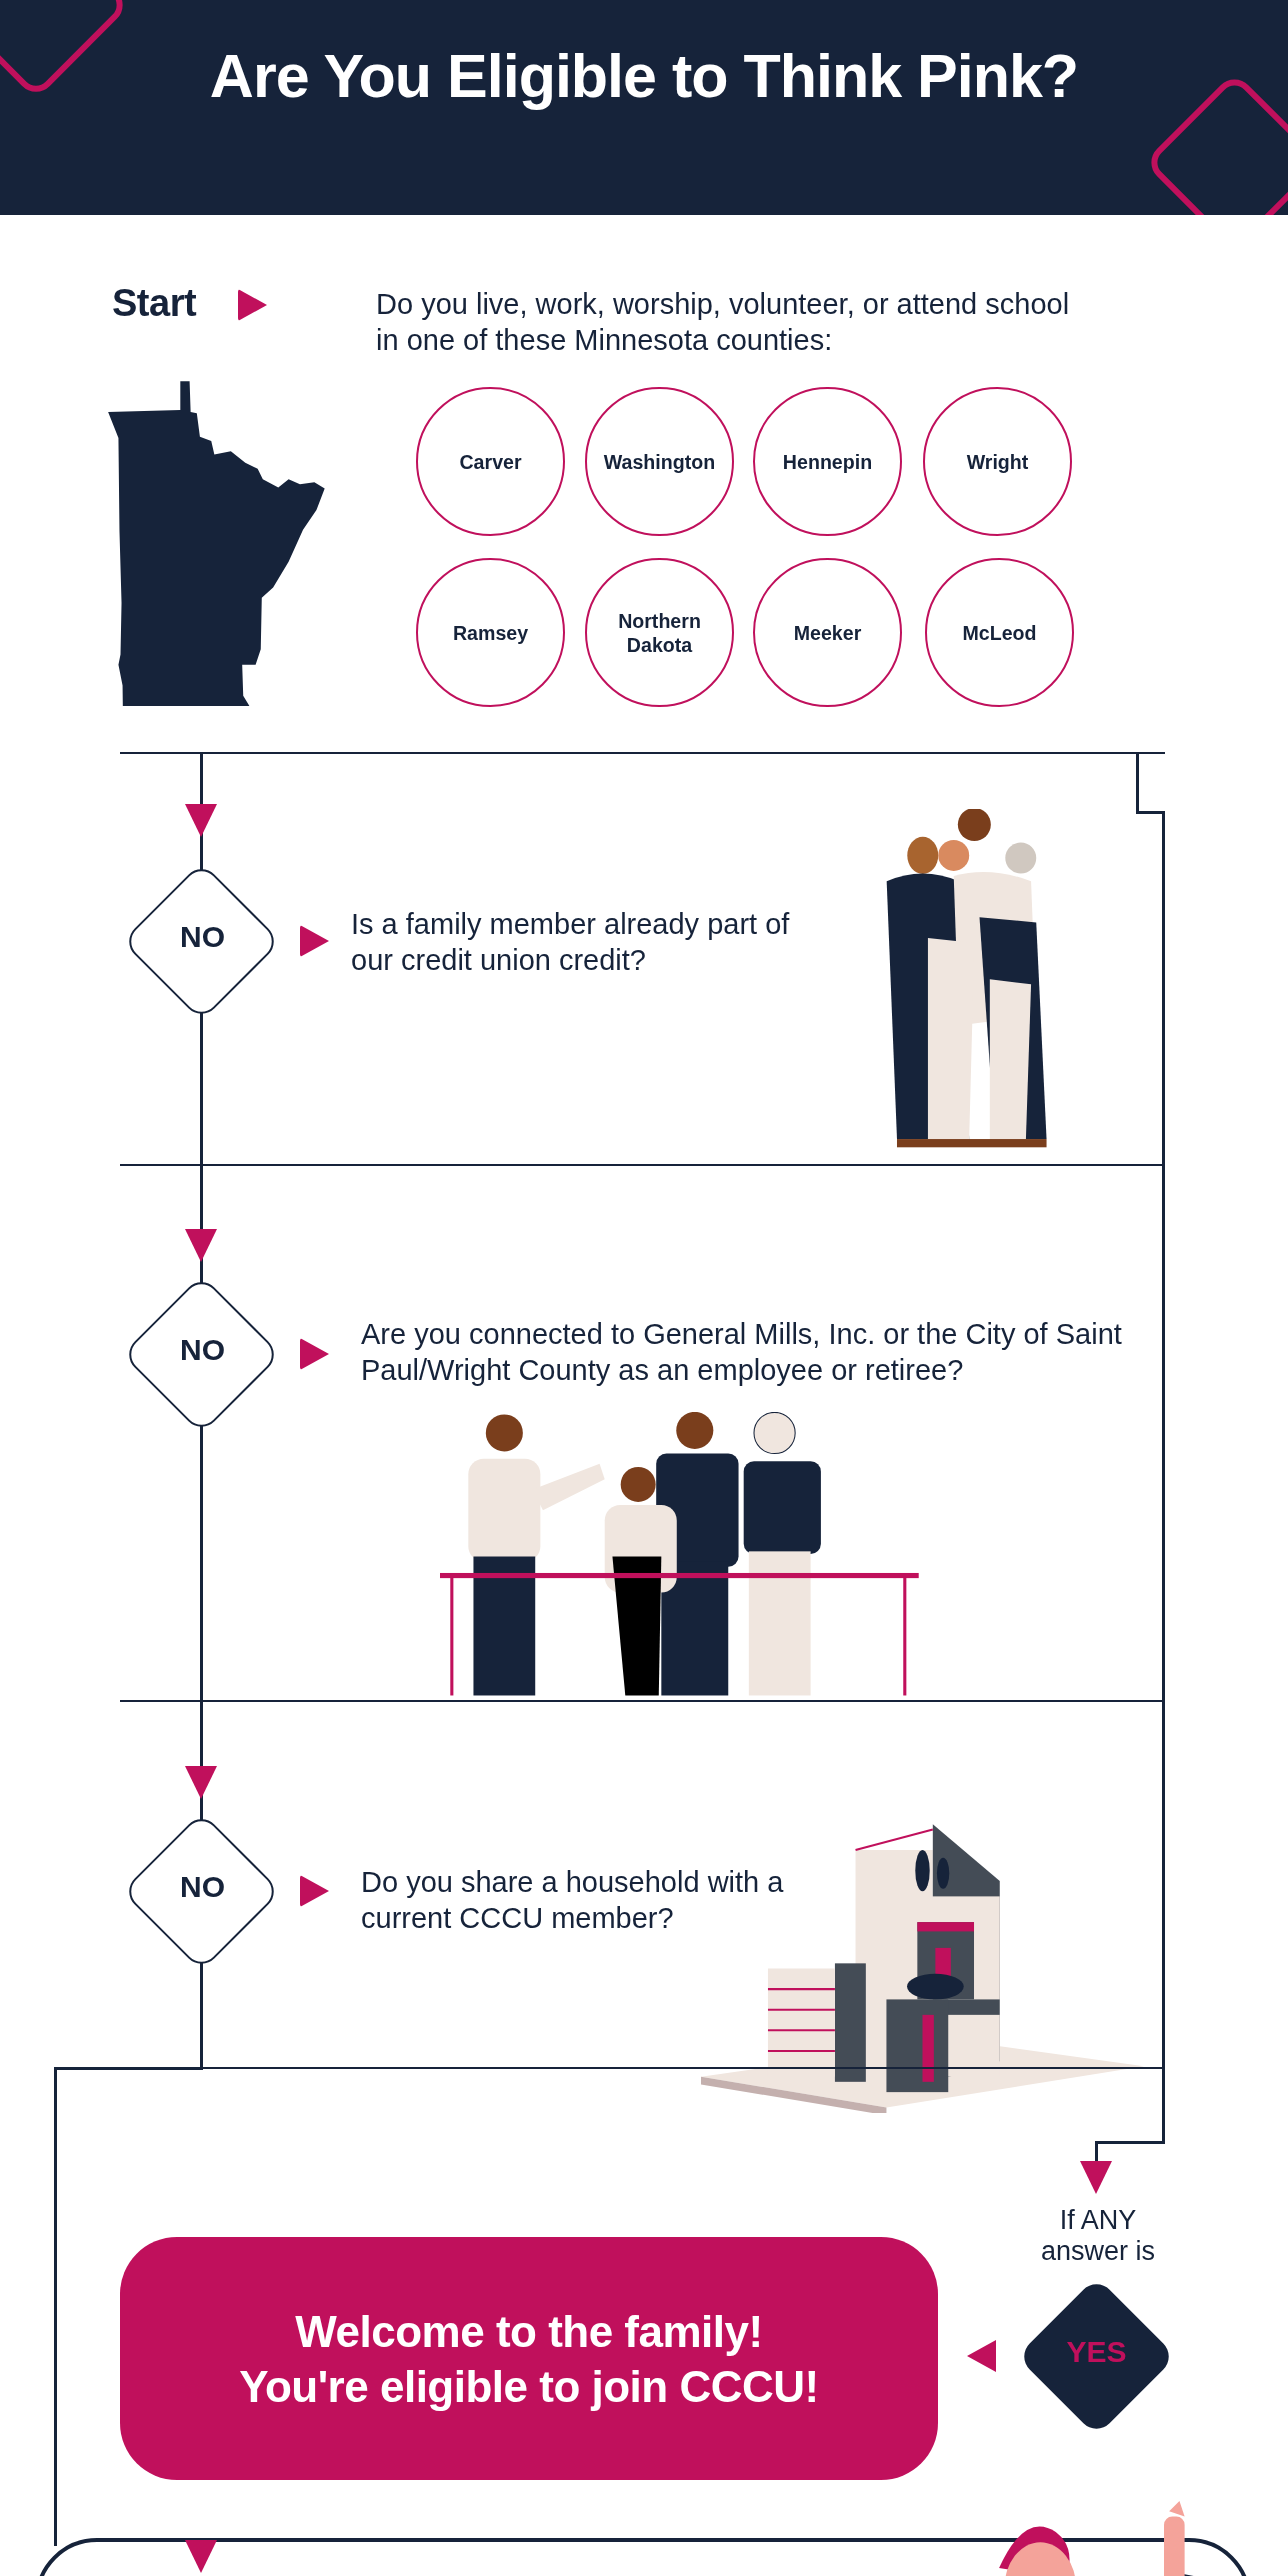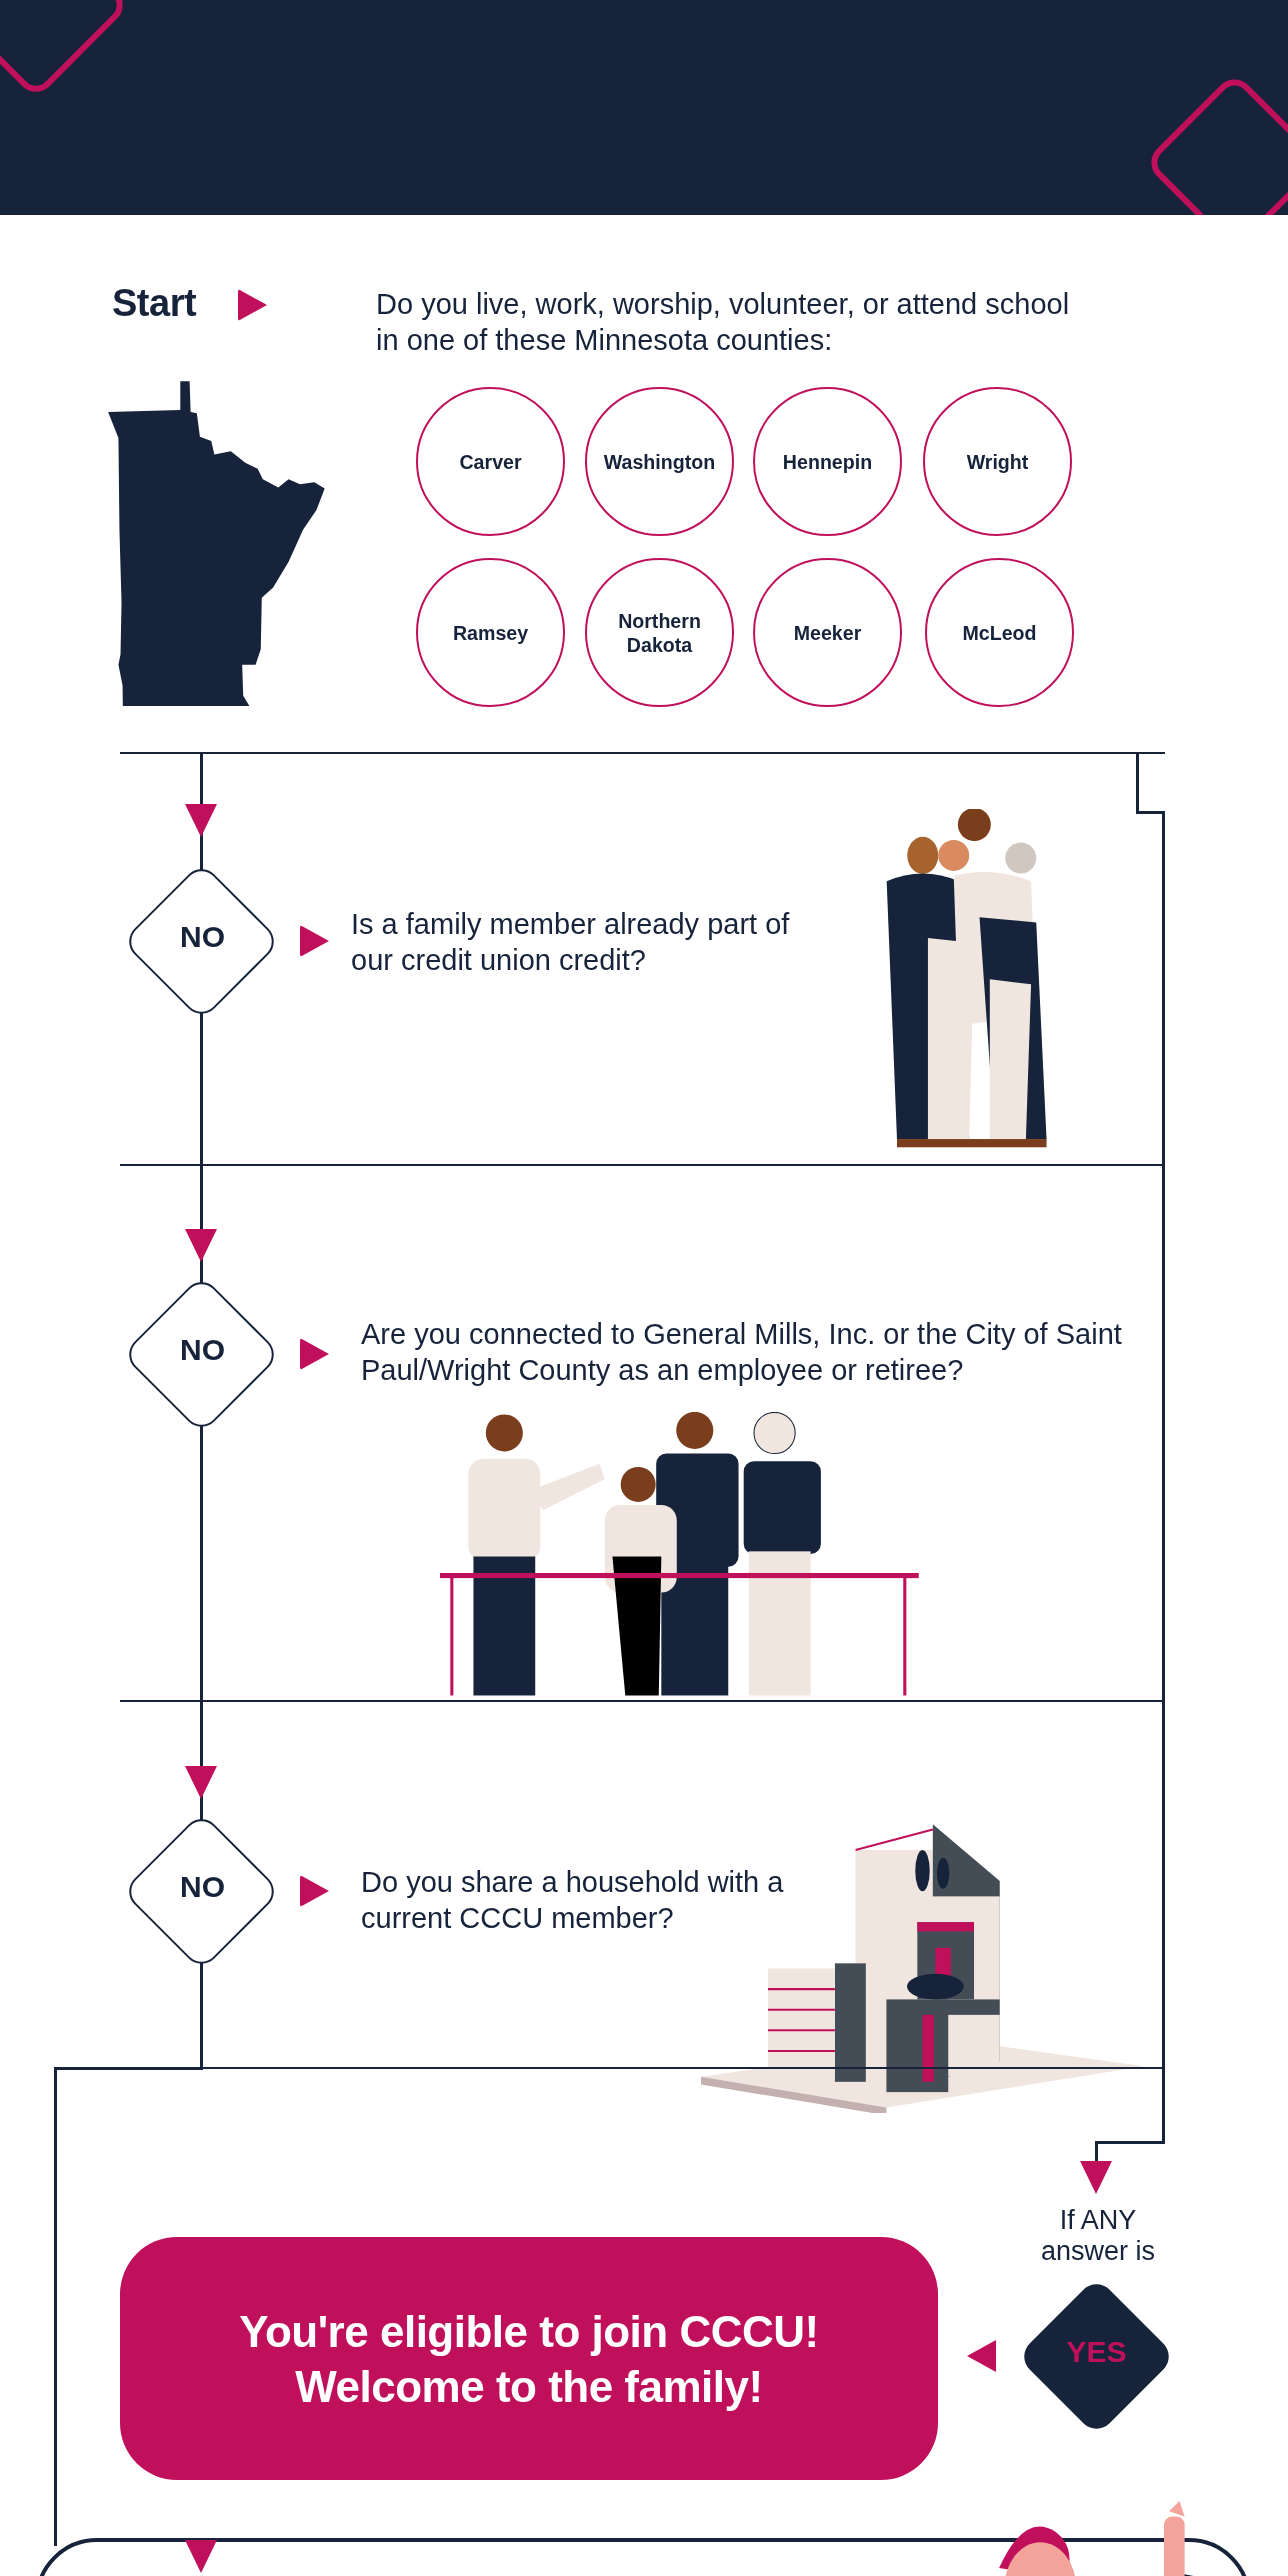--- a/index.html
+++ b/index.html
@@ -43,20 +43,21 @@
 
   .small-label { font-weight: 400; font-size: 27px; line-height: 31px; text-align: center; color: #16233a; }
 </style>
 </head>
 <body>
 
 <div class="abs header">
   <div class="abs deco-diamond" style="left:-31px; top:-62px; width:134px; height:134px;"></div>
   <div class="abs deco-diamond" style="left:1170px; top:98px; width:129px; height:129px;"></div>
   <div class="abs header-title">
+    <div>Are You Eligible to Think Pink?</div>
   </div>
 </div>
 
 <div class="abs start-label" style="left:112px; top:282px;">Start</div>
 <div class="abs play-tri" style="left:238px; top:289px;"></div>
 <div class="abs question" style="left:376px; top:286px; width:711px;">Do you live, work, worship, volunteer, or attend school in one of these Minnesota counties:</div>
 
 <svg class="abs" style="left:108px; top:376px;" width="289" height="330" viewBox="0 0 560 640">
   <path d="M140 10 L158 10 L160 70 L172 72 L178 118 L200 126 L206 152 L238 146 L266 168 L290 180 L300 200 L330 216 L350 200 L372 210 L400 206 L420 218 L404 260 L378 298 L350 360 L320 410 L298 430 L296 530 L286 560 L260 560 L262 620 L274 640 L280 660 L300 680 L330 690 L350 720 L350 760 L30 760 L28 600 L20 560 L24 540 L26 440 L22 300 L20 120 L0 70 L140 66 Z" fill="#16233a"></path>
 </svg>
@@ -183,22 +184,22 @@
 <div class="abs hline" style="left:202px; top:2067px; width:962px;"></div>
 
 <div class="abs down-arrow" style="left:1080px; top:2161px;"></div>
 <div class="abs small-label" style="left:1018px; top:2205px; width:160px;">If ANY answer is</div>
 <div class="abs yes-diamond" style="left:1040px; top:2300px;"></div>
 <div class="abs diamond-label yes-label" style="left:1014px; top:2335px;">YES</div>
 <div class="abs left-arrow" style="left:967px; top:2340px;"></div>
 
 <div class="abs welcome-box" style="left:120px; top:2237px; width:818px; height:243px;">
   <div>
+    <div>Welcome to the family!</div>
     <div>You're eligible to join CCCU!</div>
-    <div>Welcome to the family!</div>
   </div>
 </div>
 
 <div class="abs final-box" style="left:35px; top:2538px; width:1216px; height:299px;"></div>
 <div class="abs down-arrow" style="left:185px; top:2540px;"></div>
 
 <svg class="abs" style="left:963px; top:2501px;" width="268" height="335" viewBox="0 0 520 650">
   <path d="M70 130 Q120 20 180 60 Q220 90 200 150 Z" fill="#c0105c"></path>
   <ellipse cx="150" cy="170" rx="70" ry="90" fill="#f4a39a"></ellipse>
   <path d="M110 225 Q150 280 190 230 L180 260 Q150 290 120 260 Z" fill="#16233a"></path>

